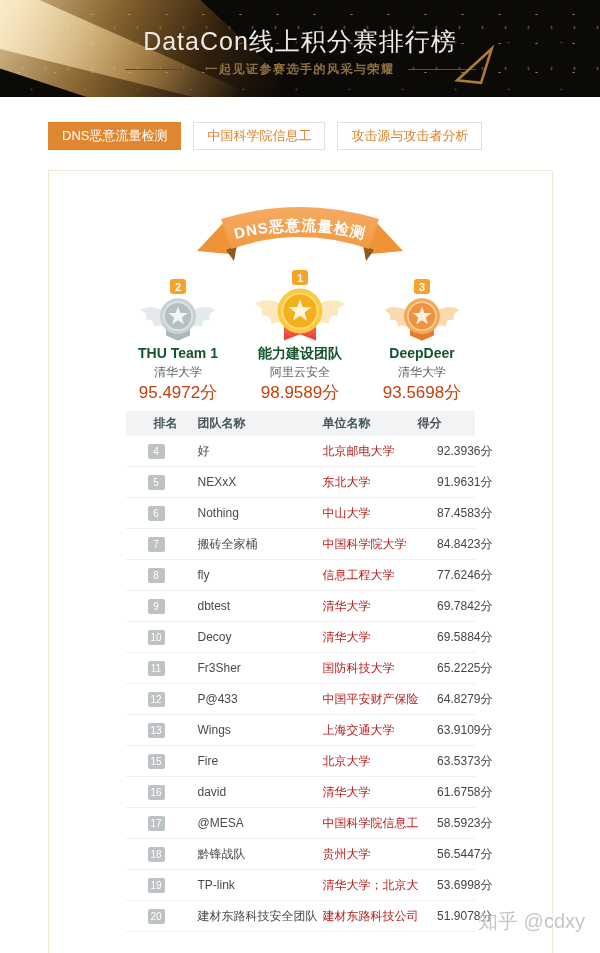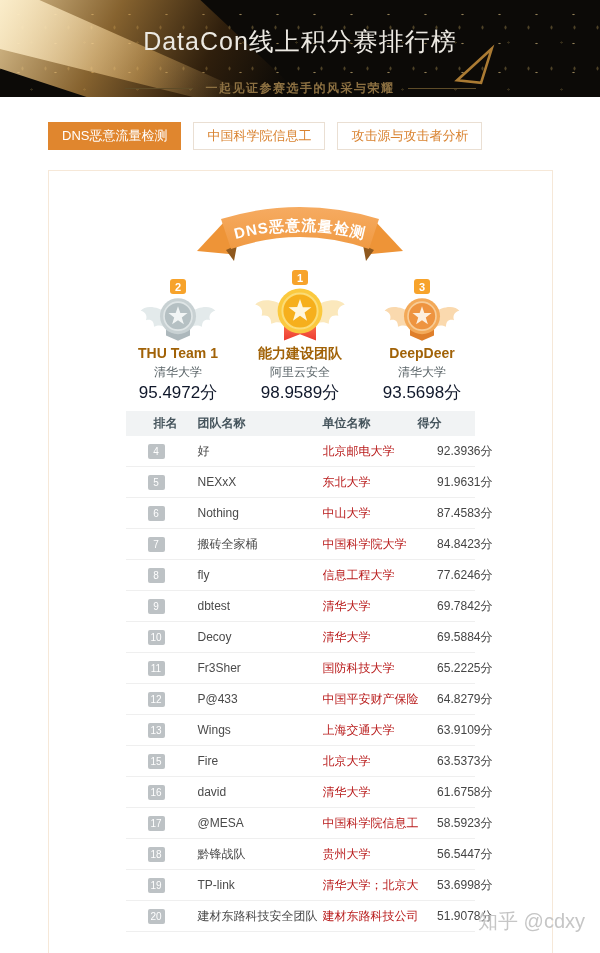--- a/index.html
+++ b/index.html
@@ -16,21 +16,21 @@
     background-size:37px 29px, 23px 41px, 53px 47px;
     background-position:0 0, 11px 7px, 5px 19px; }
   .beam { position:absolute; top:-6px; left:-30px; width:400px; height:180px;
     background:linear-gradient(116deg, rgba(252,228,178,.95) 0%, rgba(216,158,74,.6) 32%, rgba(130,80,25,.3) 55%, transparent 74%);
     clip-path:polygon(0 0, 56% 0, 100% 92%, 88% 100%, 0 36%); }
   .beam2 { position:absolute; top:-4px; left:-20px; width:360px; height:160px;
     background:linear-gradient(118deg, rgba(255,245,215,.95), rgba(240,190,110,.45) 45%, transparent 70%);
     clip-path:polygon(0 4%, 14% 0, 100% 86%, 0 30%); }
   .hero-title { position:relative; text-align:center; padding-top:25px;
     color:#ece9e2; font-size:25px; letter-spacing:1px; font-weight:400; }
-  .hero-sub { position:relative; margin-top:22px; display:flex; align-items:center; justify-content:center; gap:13px; }
+  .hero-sub { position:relative; margin-top:3px; display:flex; align-items:center; justify-content:center; gap:13px; }
   .hero-sub .line { width:68px; height:1px; background:#5e4c28; }
   .hero-sub .sub-text { color:#8d7142; font-size:12px; font-weight:700; letter-spacing:1.5px; }
   .tri-icon { position:absolute; right:102px; top:40px; }
 
   
   .tabs { display:flex; gap:12px; margin:25px 0 0 48px; }
   .tab { height:28px; padding:0 13px; font-size:13px; line-height:26px; cursor:pointer;
     background:#fff; border:1px solid #eadfd3; color:#d9822f; font-family:inherit; }
   .tab.active { background:#e0862e; border-color:#e0862e; color:#fff; }
 
@@ -38,23 +38,23 @@
   .card { width:505px; margin:20px auto 0; border:1px solid #f6e8d8; background:#fff; height:1100px; }
 
   
   .ribbon-wrap { display:flex; justify-content:center; margin-top:34px; }
 
   
   .winners { display:flex; justify-content:center; align-items:flex-end; margin-top:5px; }
   .winner { width:122px; display:flex; flex-direction:column; align-items:center; }
   .num-badge { width:16px; height:15px; border-radius:3px; background:#f7a32b; color:#fff;
     font-size:11px; font-weight:700; display:flex; align-items:center; justify-content:center; margin-bottom:2px; }
-  .w-team { margin-top:1px; font-size:14px; font-weight:700; color:#a16207; line-height:19px; }
+  .w-team { margin-top:1px; font-size:14px; font-weight:700; color:#14532d; line-height:19px; }
   .w-org  { margin-top:2px; font-size:12px; color:#5a6468; line-height:15px; }
-  .w-score{ margin-top:3px; font-size:17px; color:#0f172a; line-height:20px; }
+  .w-score{ margin-top:3px; font-size:17px; color:#c2410c; line-height:20px; }
 
   
   .rank-table { width:349px; margin:8px auto 0; }
   .thead, .trow { display:grid; grid-template-columns:50px 125px 95px 75px; align-items:center; padding-left:22px; }
   .thead { height:25px; background:#f1f3f4; color:#44535b; font-size:12px; font-weight:700; }
   .thead .hc:first-child { margin-left:6px; }
   .trow { height:31px; border-bottom:1px solid #efefef; font-size:12px; }
   .rbadge { width:17px; height:15px; border-radius:2px; background:#bdc2c5; color:#fff;
     font-size:10px; display:inline-flex; align-items:center; justify-content:center; }
   .cell.team { color:#4a4a4a; }

